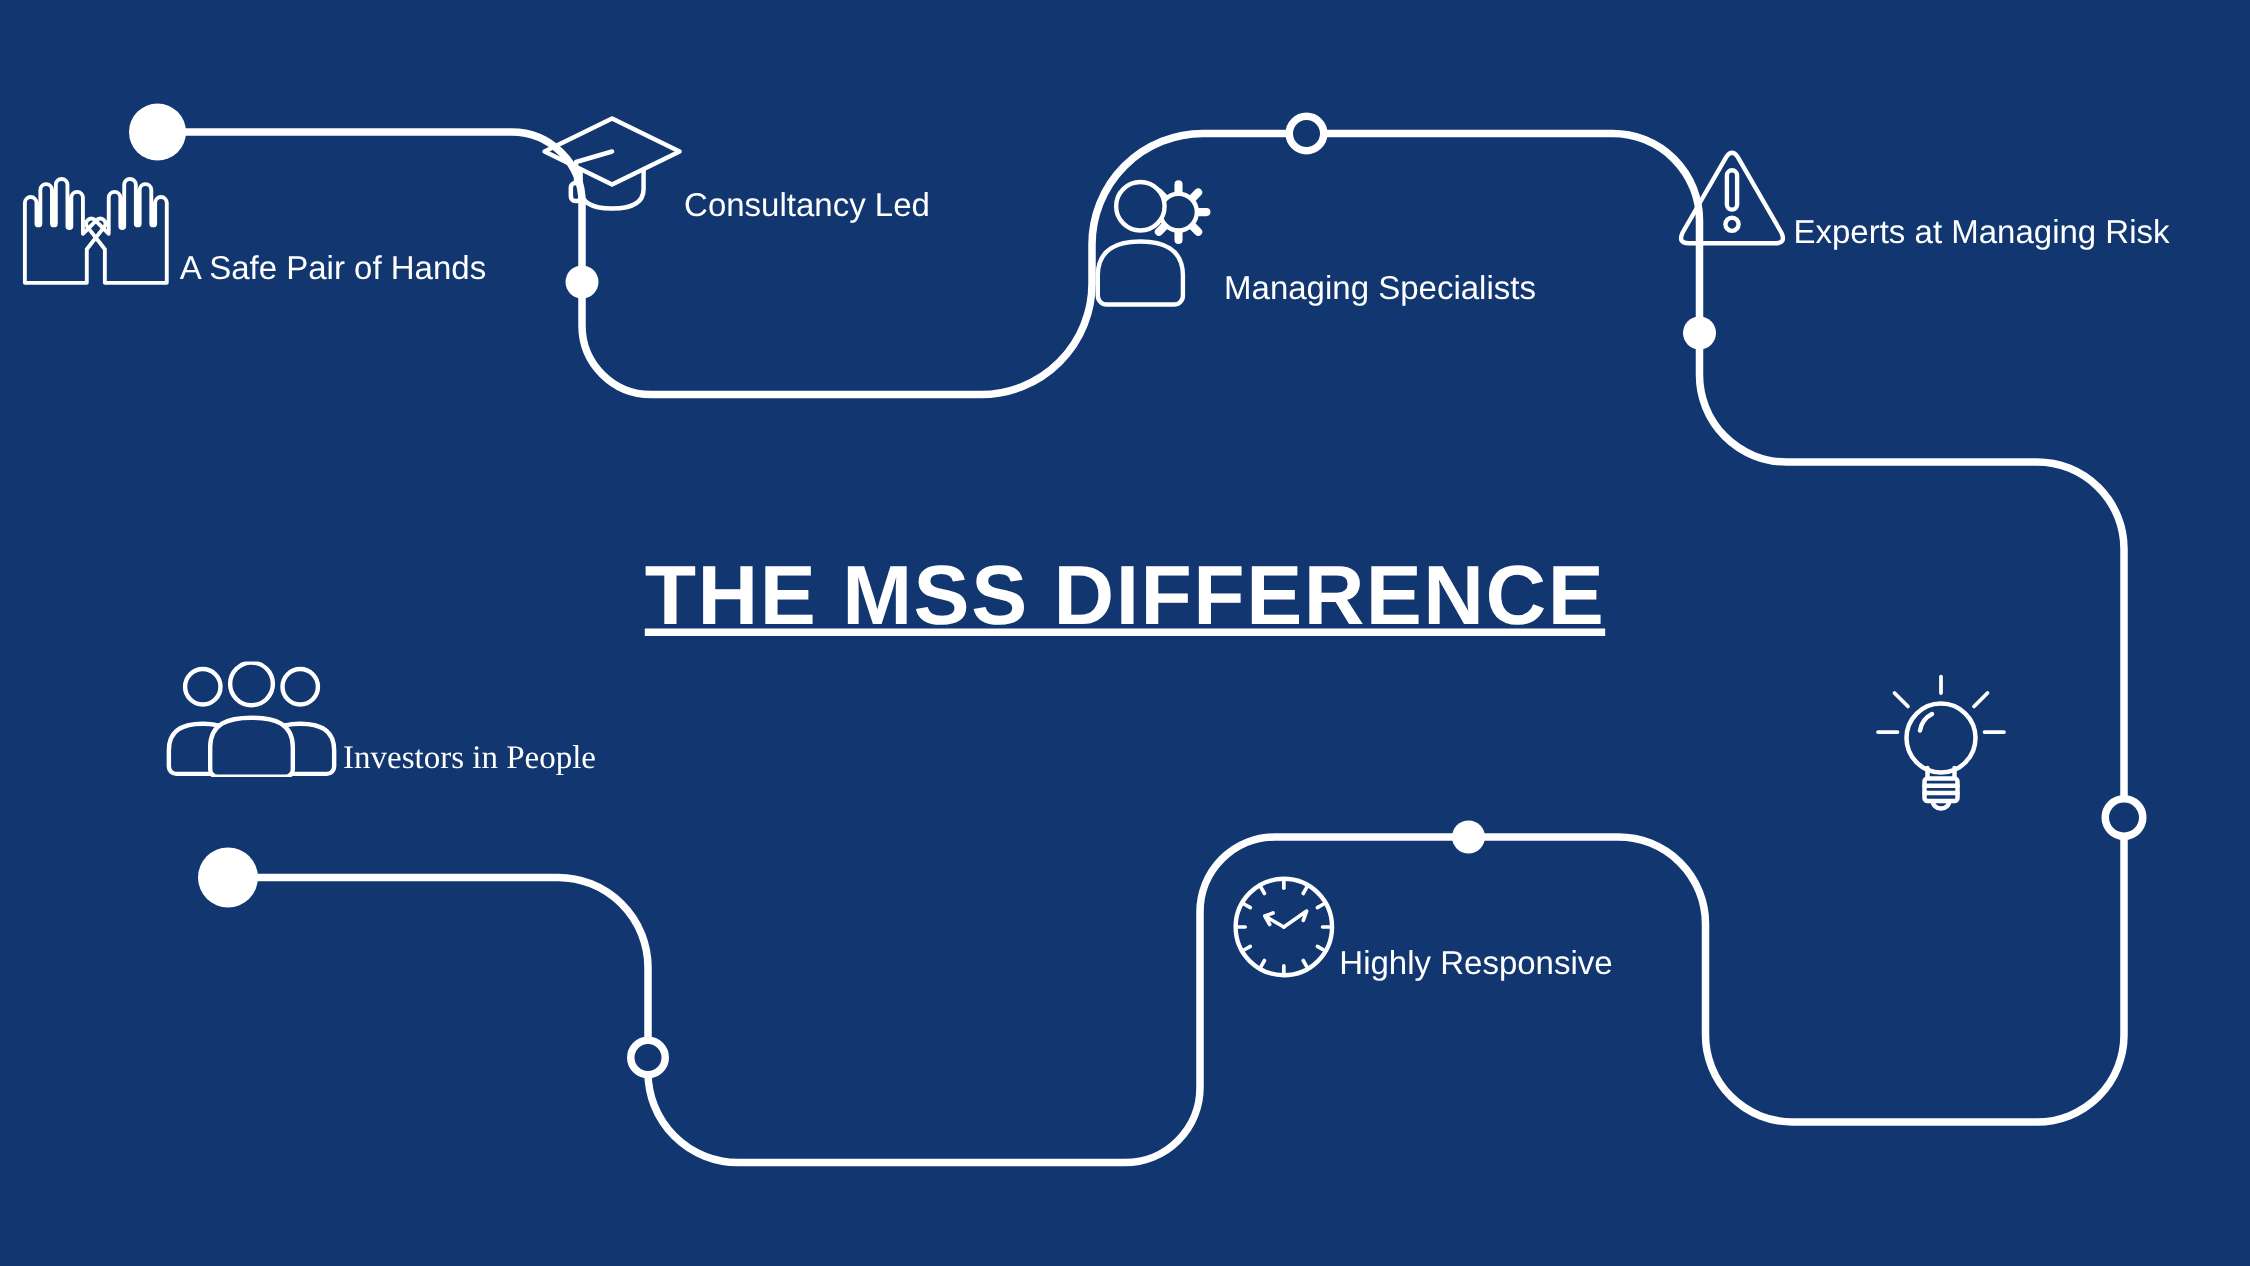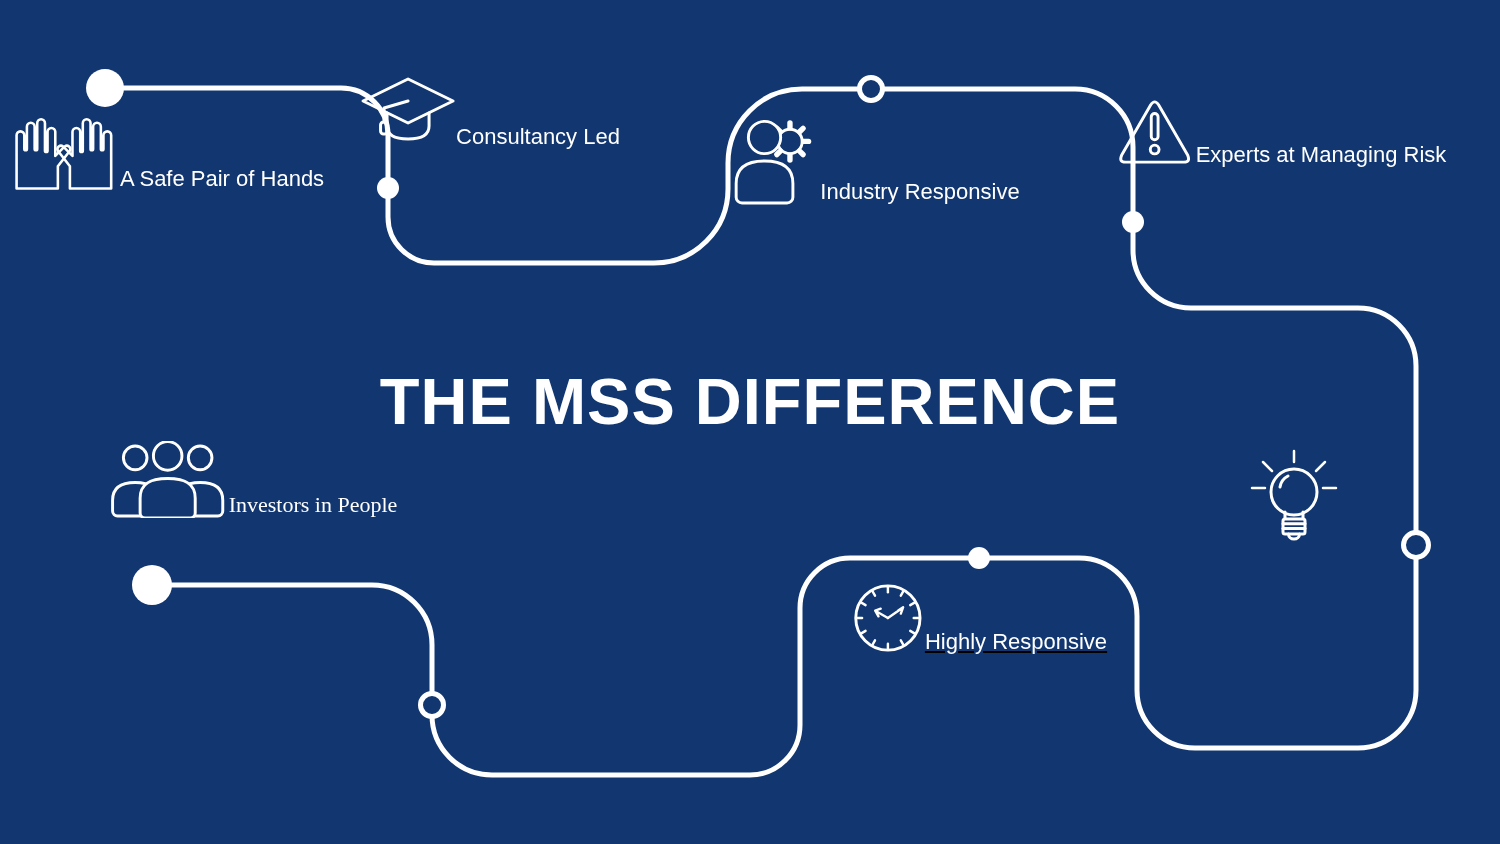--- a/index.html
+++ b/index.html
@@ -9,25 +9,26 @@
     background:#113670;
     overflow:hidden;
     font-family:"Liberation Sans", sans-serif;
   }
   .journey-svg{position:absolute;left:0;top:0;}
   .page-title{
     position:absolute;
     left:750px;top:369px;
     transform:translateX(-50%);
     color:#ffffff;
-    font-size:65px;
+    font-size:56px;
     font-weight:bold;
     line-height:1;
     white-space:nowrap;
     letter-spacing:1px;
+    text-decoration:underline;
   }
   .item{
     position:absolute;
     transform:translateX(-50%);
     display:flex;
     flex-direction:row;
     align-items:flex-end;
   }
   .label{
     color:#ffffff;
@@ -93,21 +94,21 @@
         <line x1="74.9" y1="36.9" x2="78.4" y2="40.4"></line>
         <line x1="65" y1="41" x2="65" y2="46"></line>
         <line x1="55.1" y1="36.9" x2="51.6" y2="40.4"></line>
         <line x1="51" y1="27" x2="46" y2="27"></line>
         <line x1="55.1" y1="17.1" x2="51.6" y2="13.6"></line>
       </g>
       <circle class="ic-stroke" cx="65" cy="27" r="12.5"></circle>
       <path class="ic-fillbg" d="M10,84 V70 C10,52 24,47 39,47 C54,47 68,52 68,70 V84 A6,6 0 0 1 62,90 L16,90 A6,6 0 0 1 10,84 Z"></path>
       <circle class="ic-fillbg" cx="39" cy="23" r="16.5"></circle>
     </svg>
-    <div class="label" style="margin-top:9px;">Industry Responsive</div>
+    <div class="label" style="margin-top:9px;">Managing Specialists</div>
   </div>
 
   <div class="item" style="left:1280px;top:96px;">
     <svg class="icon" width="82" height="72" viewBox="0 0 84 74">
       <path class="ic-stroke" d="M38,9 Q42,3 46,9 L76,61 Q79,68 72,68 L12,68 Q5,68 8,61 Z"></path>
       <rect class="ic-stroke" x="38.5" y="18" width="7" height="27" rx="3.5"></rect>
       <circle class="ic-stroke" cx="42" cy="55" r="4.5"></circle>
     </svg>
     <div class="label" style="margin-top:21px;">Experts at Managing Risk</div>
   </div>
@@ -118,21 +119,21 @@
       <path class="ic-stroke" d="M6,71 V60 C6,46 16,42 29,42 C42,42 52,46 52,60 V71 A5,5 0 0 1 47,76 L11,76 A5,5 0 0 1 6,71 Z"></path>
       <circle class="ic-stroke" cx="95" cy="17" r="12"></circle>
       <path class="ic-stroke" d="M72,71 V60 C72,46 82,42 95,42 C108,42 118,46 118,60 V71 A5,5 0 0 1 113,76 L77,76 A5,5 0 0 1 72,71 Z"></path>
       <path class="ic-fillbg" d="M34,73 V58 C34,42 46,38 62,38 C78,38 90,42 90,58 V73 A5,5 0 0 1 85,78 L39,78 A5,5 0 0 1 34,73 Z"></path>
       <circle class="ic-fillbg" cx="62" cy="15" r="14.5"></circle>
     </svg>
     <div class="label" style="margin-top:12px;font-family:Liberation Serif, serif;">Investors in People</div>
   </div>
 
 
-  <div class="item" style="left:979px;top:581px;text-decoration:underline;">
+  <div class="item" style="left:947px;top:581px;">
     <svg class="icon" width="74" height="74" viewBox="0 0 76 76">
       <circle class="ic-stroke" cx="38" cy="38" r="33"></circle>
       <g stroke="#ffffff" stroke-width="2.5" stroke-linecap="round">
         <line x1="38" y1="6.5" x2="38" y2="11.5"></line>
         <line x1="53.75" y1="10.72" x2="51.25" y2="15.05"></line>
         <line x1="65.28" y1="22.25" x2="60.95" y2="24.75"></line>
         <line x1="69.5" y1="38" x2="64.5" y2="38"></line>
         <line x1="65.28" y1="53.75" x2="60.95" y2="51.25"></line>
         <line x1="53.75" y1="65.28" x2="51.25" y2="60.95"></line>
         <line x1="38" y1="69.5" x2="38" y2="64.5"></line>

